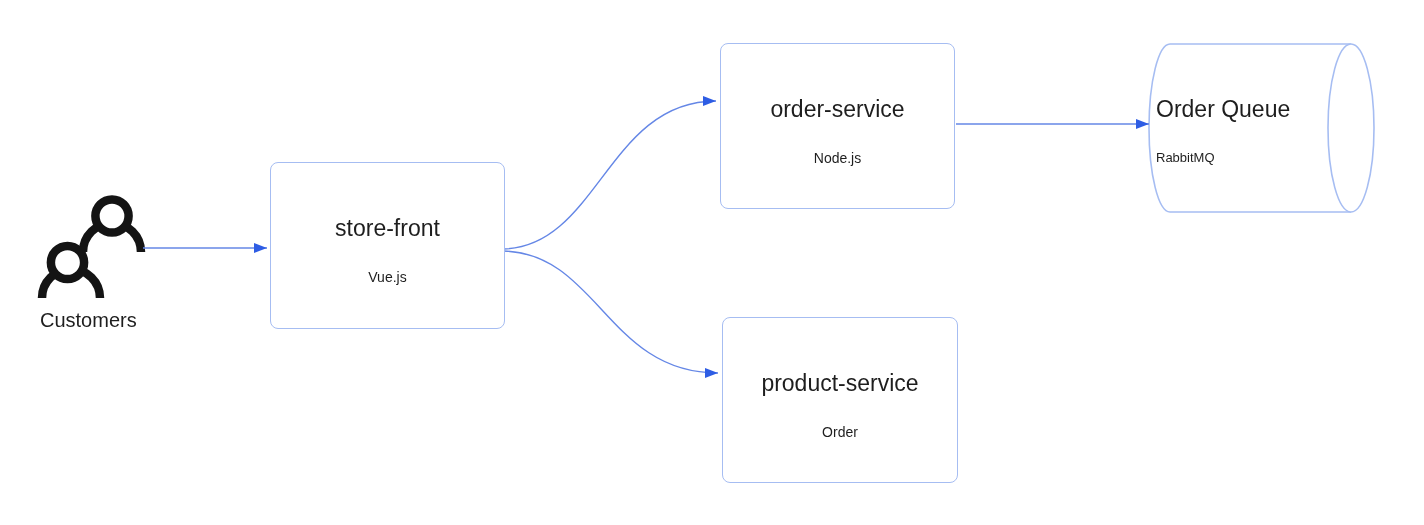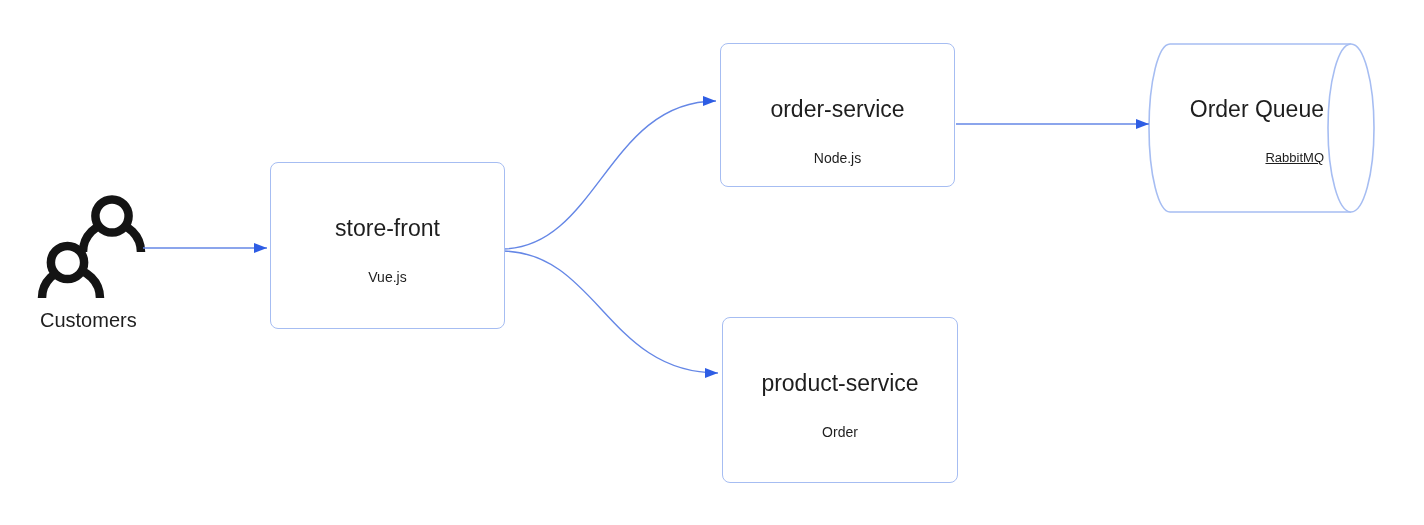--- a/index.html
+++ b/index.html
@@ -77,25 +77,25 @@
     white-space: nowrap;
   }
   .queue-label {
     position: absolute;
     left: 1156px;
     top: 44px;
     width: 168px;
     height: 168px;
     display: flex;
     flex-direction: column;
-    align-items: flex-end;
+    align-items: flex-start;
     padding-top: 50px;
     gap: 26px;
   }
-  .queue-label .node-sub { font-size: 13px; text-decoration: underline; }
+  .queue-label .node-sub { font-size: 13px; }
   .actor-label {
     position: absolute;
     left: 40px;
     top: 308px;
     width: 130px;
     text-align: left;
     font-size: 20px;
     line-height: 24px;
     color: var(--text);
     white-space: nowrap;
@@ -129,21 +129,21 @@
     <path class="edge" d="M 504 249 C 598 246 608 101 716 101" marker-end="url(#arrow)"></path>
     <path class="edge" d="M 504 251 C 598 254 608 373 718 373" marker-end="url(#arrow)"></path>
     <path class="edge" d="M 956 124 H 1149" marker-end="url(#arrow)"></path>
   </svg>
 
   <div class="node" style="left:270px; top:162px; width:235px; height:167px;">
     <div class="node-title">store-front</div>
     <div class="node-sub">Vue.js</div>
   </div>
 
-  <div class="node" style="left:720px; top:43px; width:235px; height:144px;">
+  <div class="node" style="left:720px; top:43px; width:235px; height:166px;">
     <div class="node-title">order-service</div>
     <div class="node-sub">Node.js</div>
   </div>
 
   <div class="node" style="left:722px; top:317px; width:236px; height:166px;">
     <div class="node-title">product-service</div>
     <div class="node-sub">Order</div>
   </div>
 
   <div class="queue-label">

